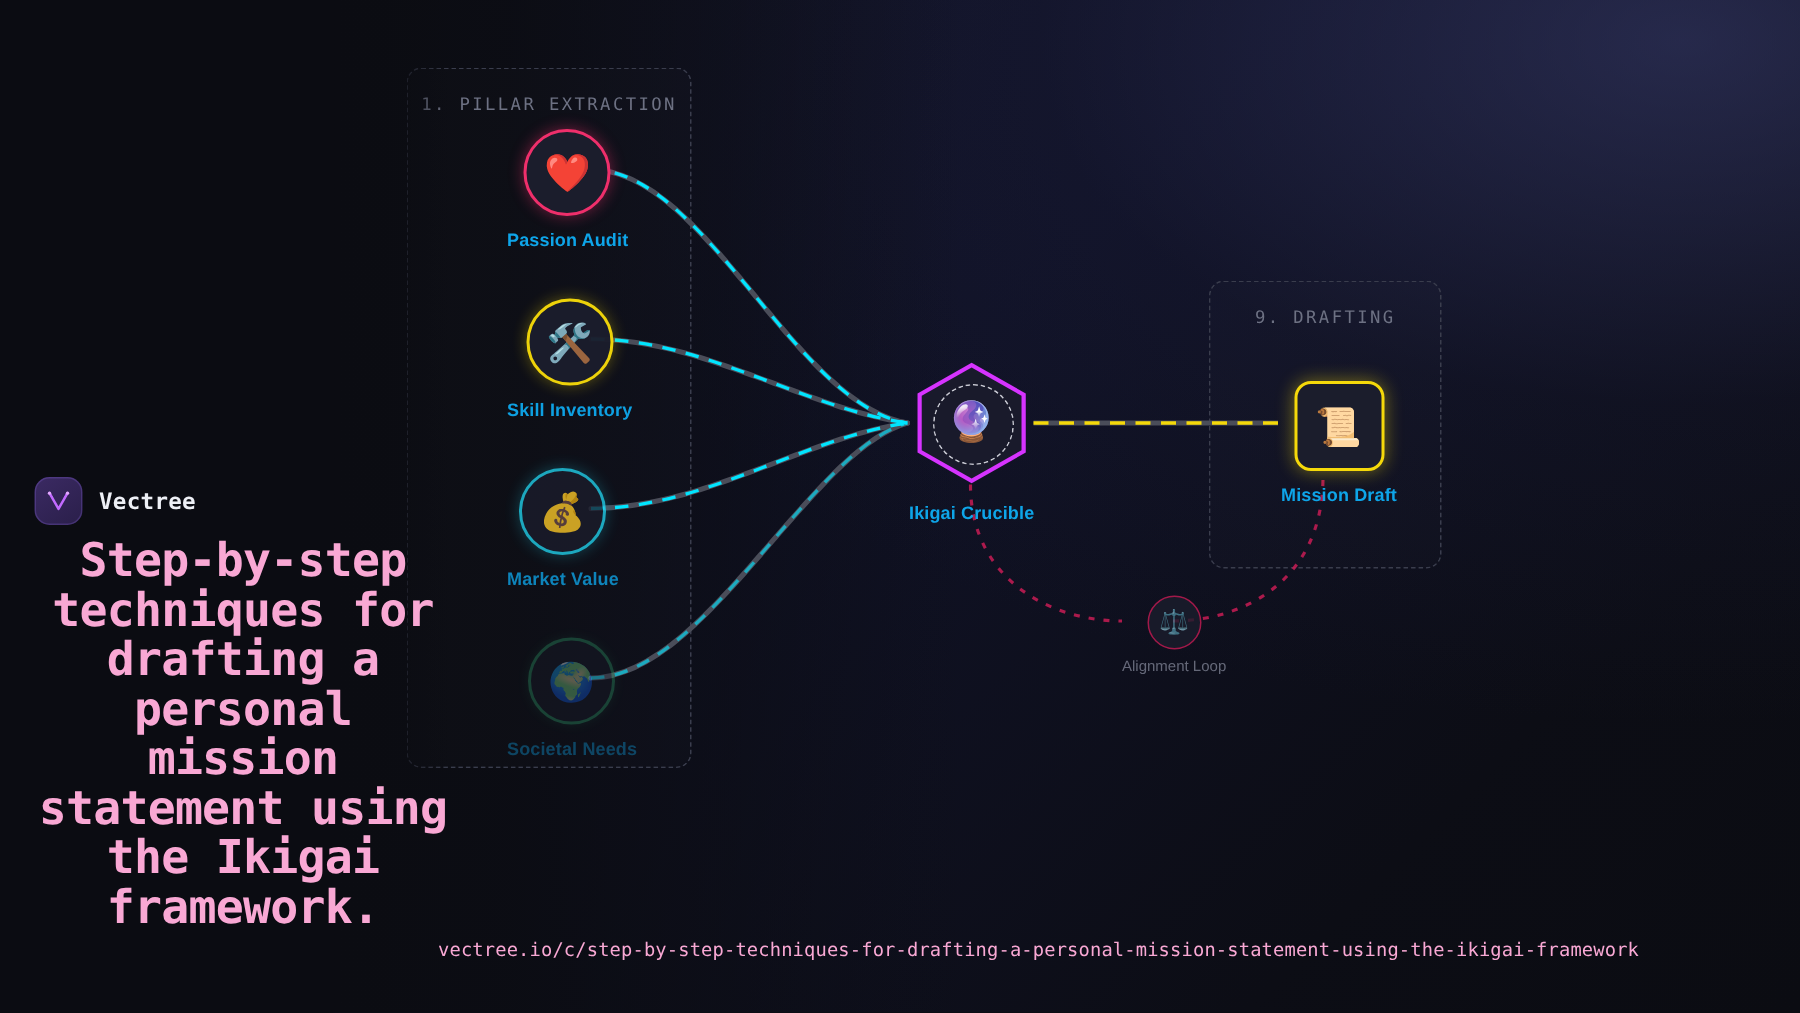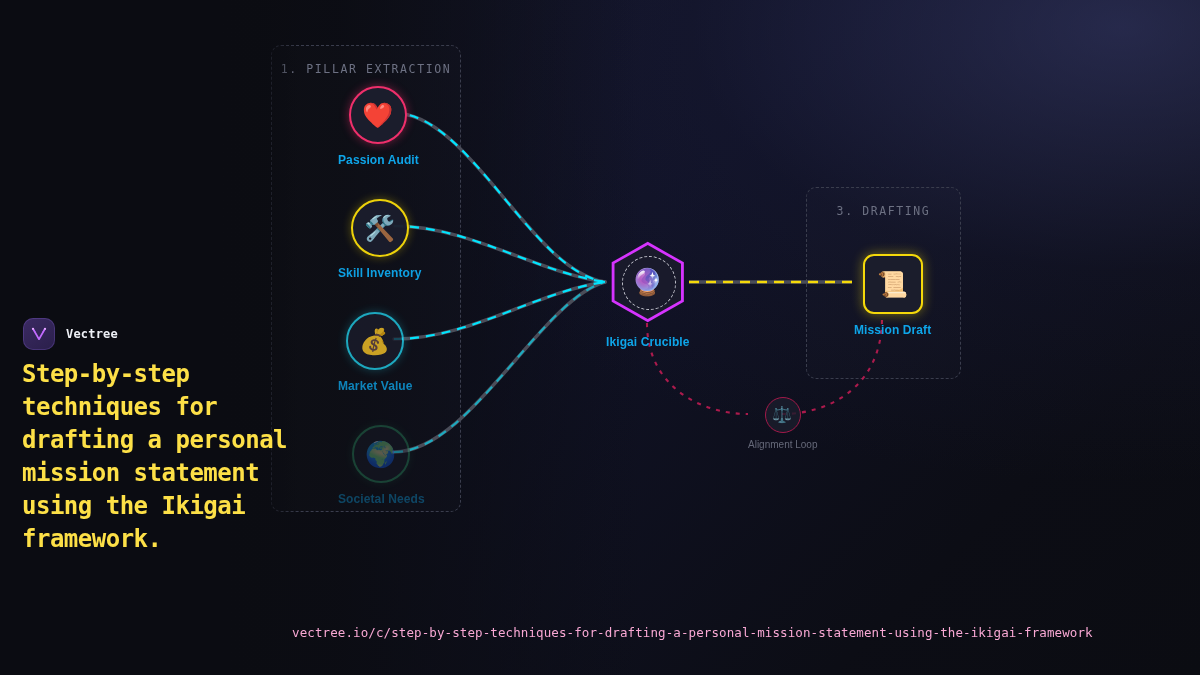--- a/index.html
+++ b/index.html
@@ -90,28 +90,28 @@
     position:absolute;left:0;top:0;width:300px;height:675px;
     background:linear-gradient(90deg,#0b0c12 0%,#0b0c12 68%,rgba(11,12,18,.86) 86%,rgba(11,12,18,0) 100%);
   }
   .brand{position:absolute;left:23px;top:318px;display:flex;align-items:center;gap:11px;}
   .brand-mark{
     width:32px;height:32px;border-radius:10px;
     background:linear-gradient(145deg,#3b2a63 0%,#2a1f4a 100%);
     display:flex;align-items:center;justify-content:center;
     box-shadow:inset 0 0 0 1px rgba(160,120,255,.22);
   }
-  .brand-name{font-size:12px;font-weight:bold;color:#eef0f6;
+  .brand-name{font-size:15px;font-weight:bold;color:#eef0f6;
     font-family:"DejaVu Sans Mono","Liberation Mono",monospace;letter-spacing:.2px;}
 
   .headline{
     position:absolute;left:22px;top:358px;width:280px;
     font-family:"DejaVu Sans Mono","Liberation Mono",monospace;
-    font-weight:bold;font-size:24px;line-height:33px;color:#fde047;
-    letter-spacing:-0.5px;white-space:pre-wrap;
+    font-weight:bold;font-size:31px;line-height:33px;color:#f9a8d4;
+    letter-spacing:-0.5px;white-space:pre-wrap;text-align:center;
   }
 
   .footer-url{
     position:absolute;left:292px;top:625px;
     font-family:"DejaVu Sans Mono","Liberation Mono",monospace;
     font-size:12.5px;color:#f9a8d4;letter-spacing:.1px;white-space:nowrap;
   }
 </style>
 </head>
 <body>
@@ -125,21 +125,21 @@
   <div class="bg-left"></div>
 
   <div id="diagram">
 
     <div class="group-box" style="left:271px;top:45px;width:188px;height:465px;">
       <div class="group-title">1. PILLAR EXTRACTION</div>
     </div>
 
 
     <div class="group-box" style="left:806px;top:187px;width:153px;height:190px;">
-      <div class="group-title">3. DRAFTING</div>
+      <div class="group-title">9. DRAFTING</div>
     </div>
 
     <svg class="edges" viewBox="0 0 1200 675">
       <g fill="none" stroke="#4a4d59" stroke-width="3.4" stroke-linecap="round">
         <path d="M394,113 C470,113 530,270 605,282"></path>
         <path d="M394,226 C470,226 535,272 605,282"></path>
         <path d="M394,339 C470,339 535,292 605,282"></path>
         <path d="M394,452 C470,452 540,300 605,282"></path>
       </g>
       <g fill="none" stroke="#00e5ff" stroke-width="2.2" stroke-dasharray="9 7" stroke-linecap="butt">

